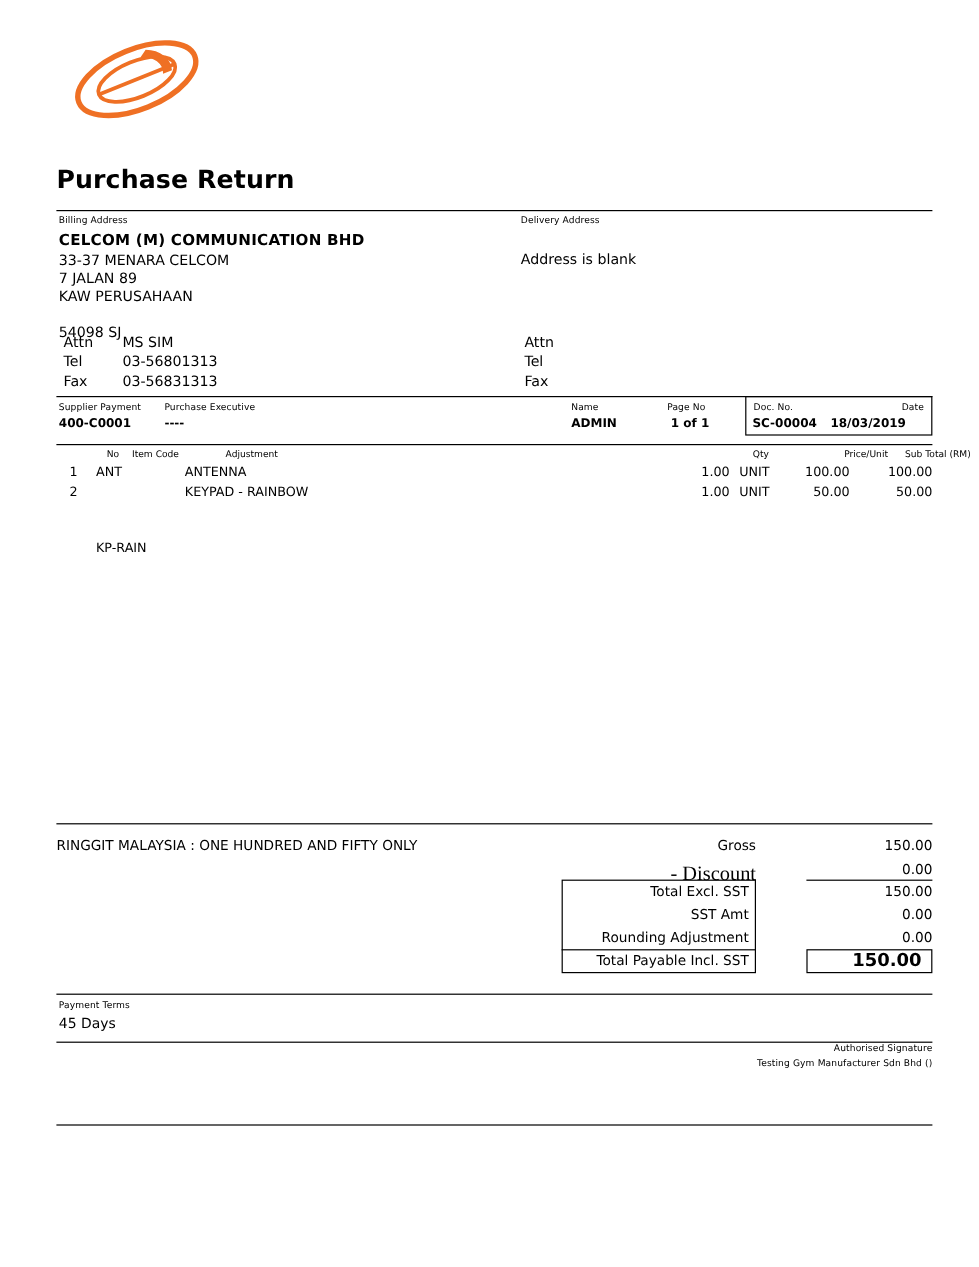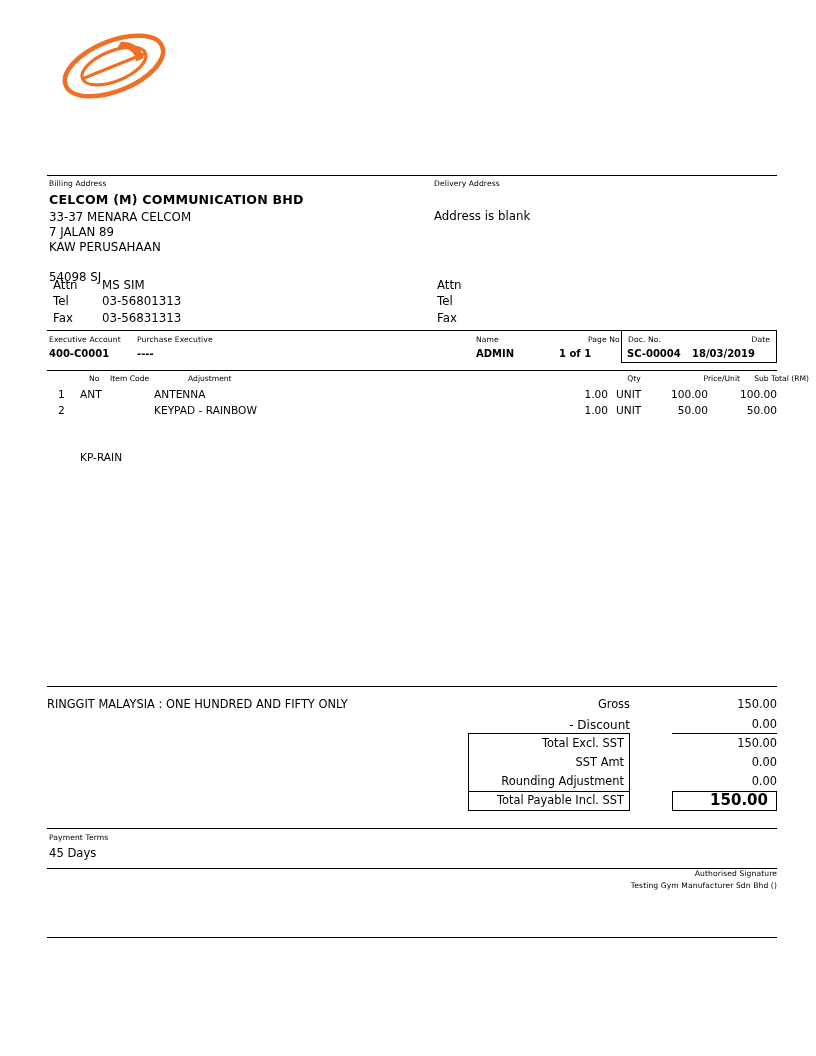--- a/index.html
+++ b/index.html
@@ -133,20 +133,21 @@
     <svg width="112" height="72" viewBox="0 0 112 72" xmlns="http://www.w3.org/2000/svg">
       <g transform="rotate(-22 56 36)">
         <ellipse cx="56" cy="36" rx="52" ry="25" fill="none" stroke="#EF7024" stroke-width="4.5"></ellipse>
         <ellipse cx="56" cy="36" rx="34" ry="15" fill="none" stroke="#EF7024" stroke-width="3.2"></ellipse>
         <path d="M 22 36 L 90 36" stroke="#EF7024" stroke-width="3.2" fill="none"></path>
         <path d="M 72 16 A 30 22 0 0 1 86 40 L 78 40 A 24 17 0 0 0 66 20 Z" fill="#EF7024"></path>
       </g>
     </svg>
   </div>
 
+  <div class="doc-title">Purchase Return</div>
 
   <div class="rule thick" style="top:175px;"></div>
 
   <div class="t lbl" style="left:49px; top:180px;">Billing Address</div>
   <div class="t addr-co" style="left:49px; top:194px;">CELCOM (M) COMMUNICATION BHD</div>
   <div class="t addr-l" style="left:49px; top:212px;">33-37 MENARA CELCOM</div>
   <div class="t addr-l" style="left:49px; top:227px;">7 JALAN 89</div>
   <div class="t addr-l" style="left:49px; top:242px;">KAW PERUSAHAAN</div>
   <div class="t addr-l" style="left:49px; top:272px;">54098 SJ</div>
 
@@ -162,30 +163,30 @@
 
   <div class="t addr-l" style="left:437px; top:280px;">Attn</div>
   <div class="t addr-l" style="left:486px; top:280px;"></div>
   <div class="t addr-l" style="left:437px; top:296px;">Tel</div>
   <div class="t addr-l" style="left:486px; top:296px;"></div>
   <div class="t addr-l" style="left:437px; top:313px;">Fax</div>
   <div class="t addr-l" style="left:486px; top:313px;"></div>
 
   <div class="rule thick" style="top:330px;"></div>
 
-  <div class="t lbl" style="left:49px; top:336px;">Executive Account</div>
+  <div class="t lbl" style="left:49px; top:336px;">Supplier Payment</div>
   <div class="t val-b" style="left:49px; top:349px;">400-C0001</div>
 
   <div class="t lbl" style="left:137px; top:336px;">Purchase Executive</div>
   <div class="t val-b" style="left:137px; top:349px;">----</div>
 
   <div class="t lbl" style="left:476px; top:336px;">Name</div>
   <div class="t val-b" style="left:476px; top:349px;">ADMIN</div>
 
-  <div class="t lbl" style="left:588px; top:336px;">Page No</div>
+  <div class="t lbl" style="left:556px; top:336px;">Page No</div>
   <div class="t val-b" style="left:559px; top:349px;">1 of 1</div>
 
   <div class="docbox"></div>
   <div class="t lbl" style="left:628px; top:336px;">Doc. No.</div>
   <div class="t lbl r" style="left:680px; top:336px; width:90px;">Date</div>
   <div class="t val-b" style="left:627px; top:349px;">SC-00004</div>
   <div class="t val-b" style="left:692px; top:349px;">18/03/2019</div>
 
   <div class="rule thick" style="top:370px;"></div>
 
@@ -212,21 +213,21 @@
   <div class="t tbl-c r" style="left:640px; top:405px; width:68px;">50.00</div>
   <div class="t tbl-c r" style="left:700px; top:405px; width:77px;">50.00</div>
 
   <div class="rule thick" style="top:686px;"></div>
 
   <div class="t" style="left:47px; top:699px; font-size:11.4px;">RINGGIT MALAYSIA : ONE HUNDRED AND FIFTY ONLY</div>
 
   <div class="t r" style="left:500px; top:699px; width:130px; font-size:11.4px;">Gross</div>
   <div class="t r" style="left:672px; top:699px; width:105px; font-size:11.4px;">150.00</div>
 
-  <div class="t r" style="left:500px; top:719px; width:130px; font-size:12px;">- Discount</div>
+  <div class="t r" style="left:500px; top:719px; width:130px; font-size:17px;font-family:Liberation Serif, serif;">- Discount</div>
   <div class="t r" style="left:672px; top:719px; width:105px; font-size:11.4px;">0.00</div>
 
   <div class="disc-rule"></div>
 
   <div class="totbox"></div>
   <div class="totbox-sep"></div>
   <div class="grandbox"></div>
 
   <div class="t r" style="left:474px; top:738px; width:150px; font-size:11.4px;">Total Excl. SST</div>
   <div class="t r" style="left:672px; top:738px; width:105px; font-size:11.4px;">150.00</div>

